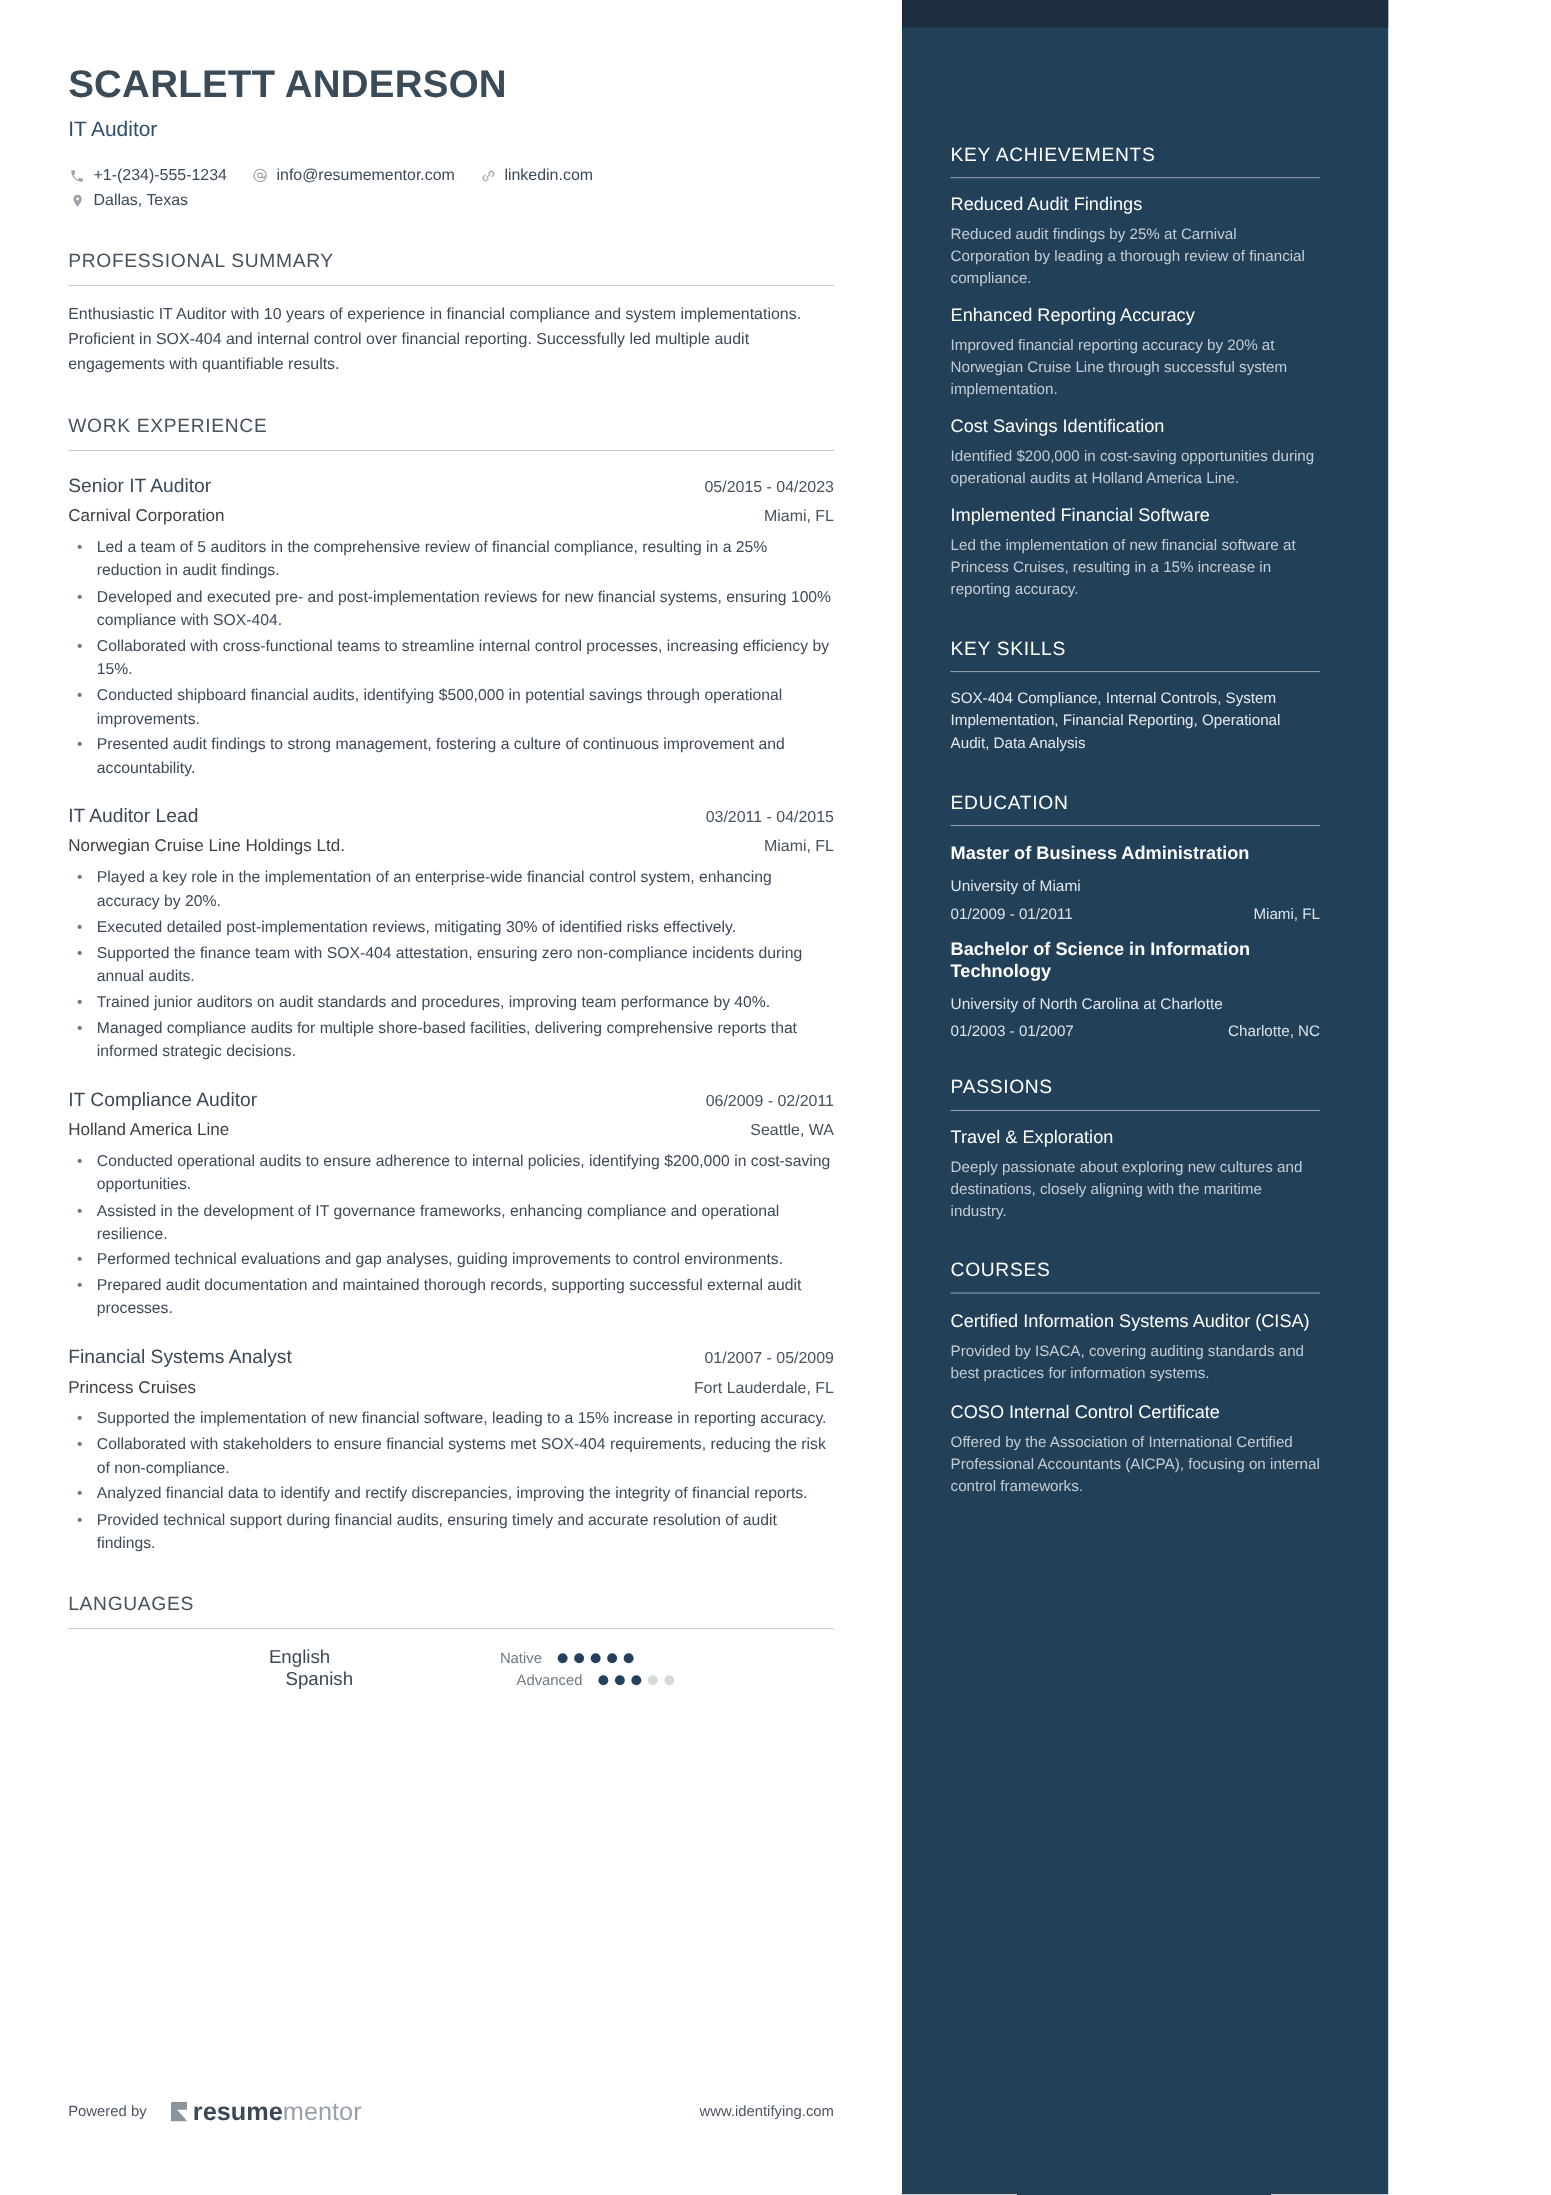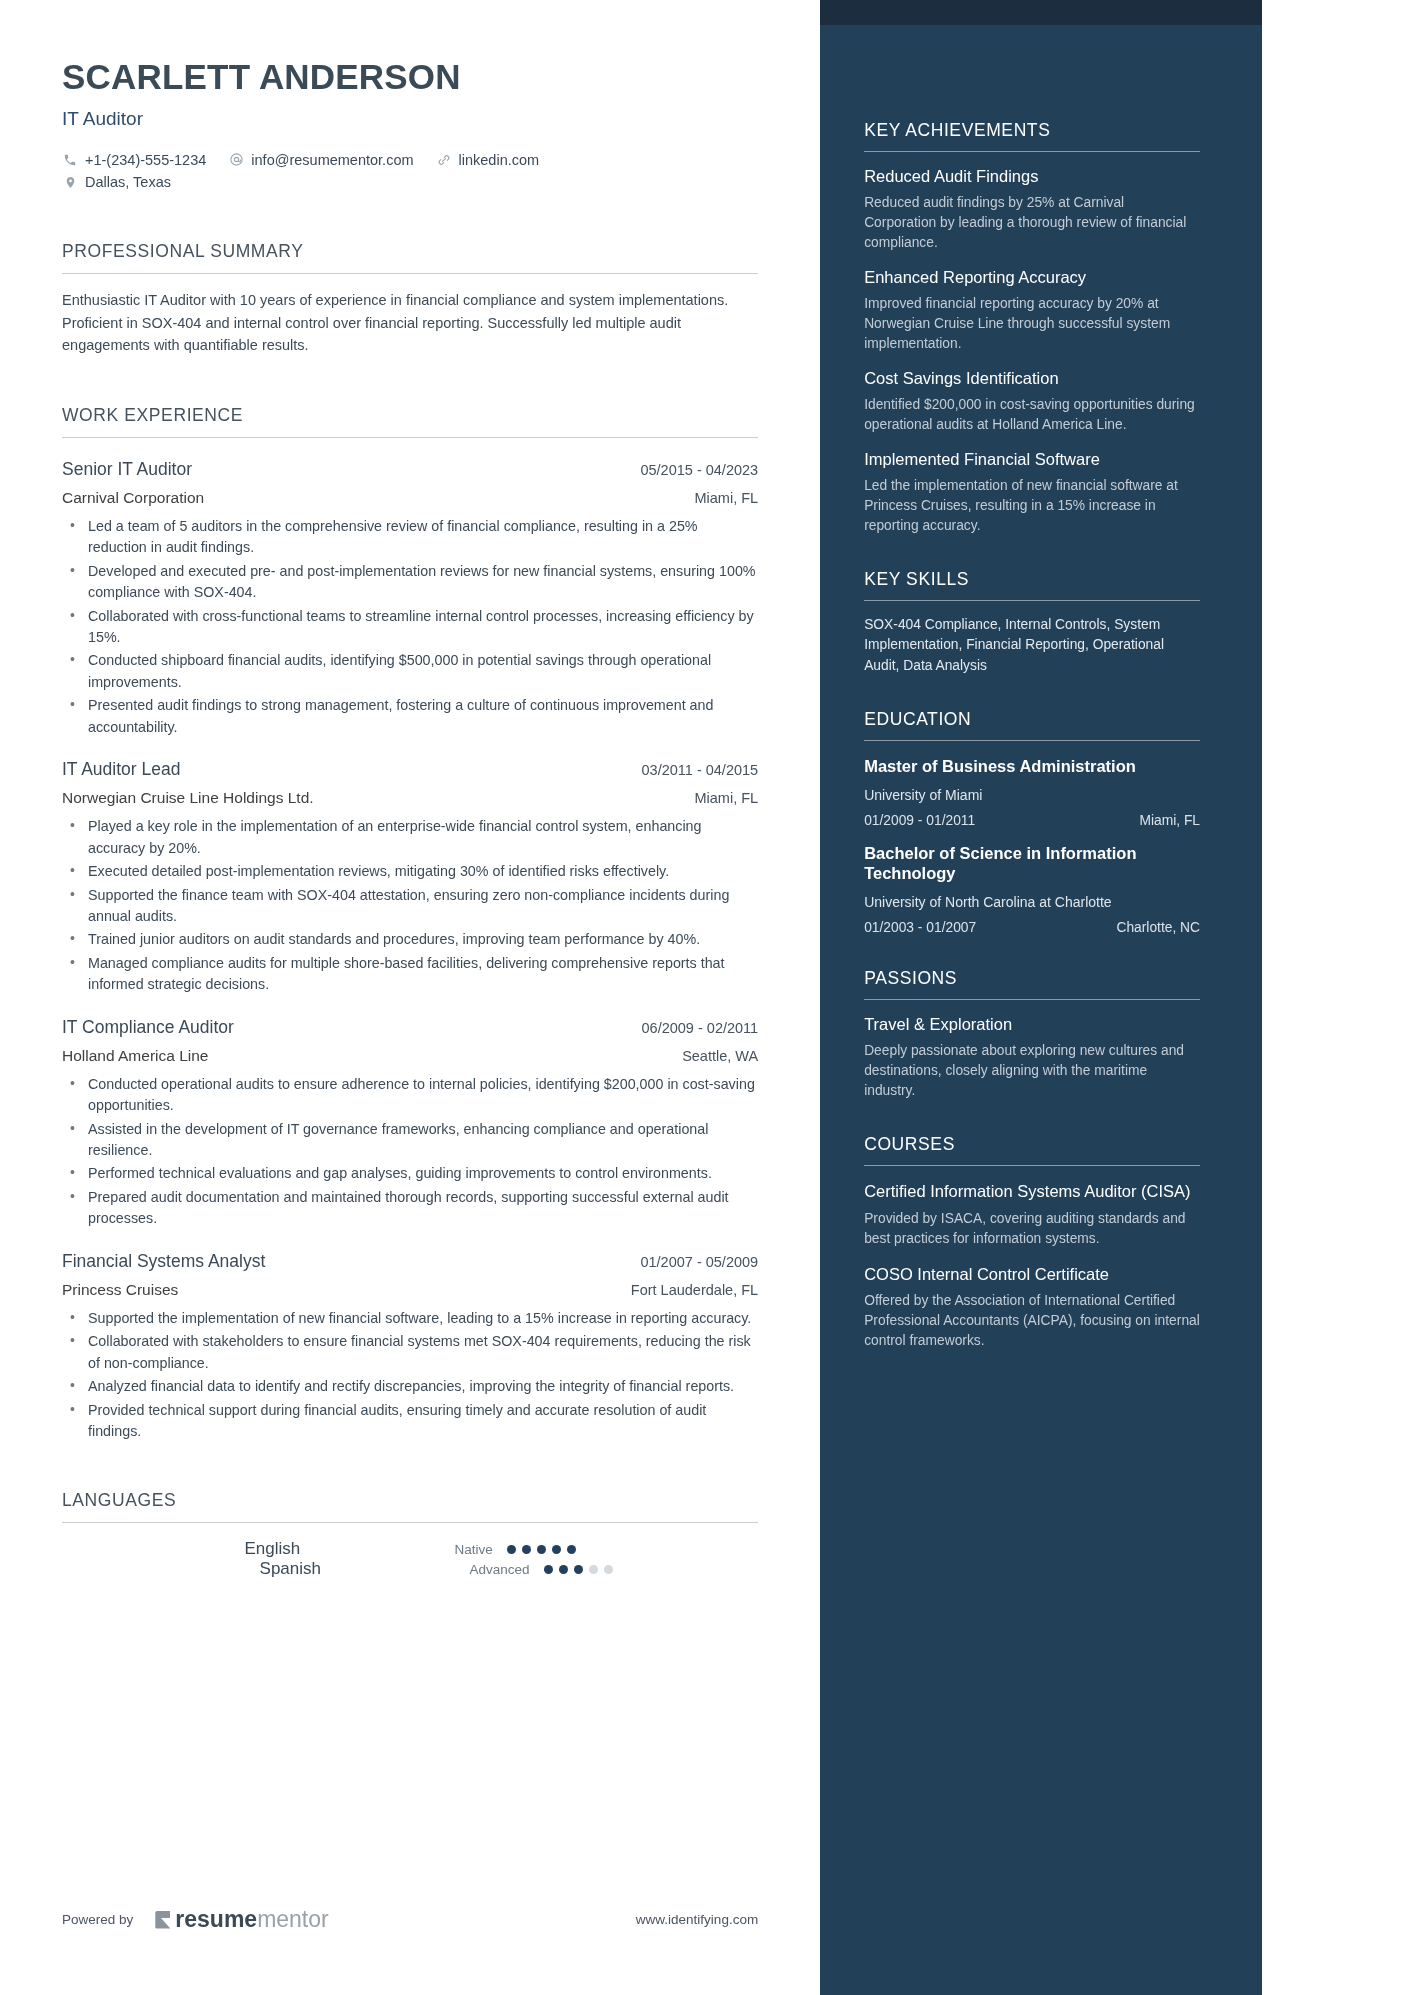--- a/index.html
+++ b/index.html
@@ -21,21 +21,21 @@
     color: #3a4b57; line-height: 1.1;
   }
   .role { font-size: 19px; color: #2e4c6d; margin-top: 11px; font-weight: 400; }
 
   .contact-rows { margin-top: 19px; }
   .contact-line { display: flex; align-items: center; flex-wrap: wrap; line-height: 1.55; }
   .contact-item { display: flex; align-items: center; font-size: 14.5px; color: #3b4a59; margin-right: 22px; }
   .contact-item .ic { width: 16px; height: 16px; margin-right: 7px; display: inline-flex; align-items: center; justify-content: center; color: #9aa4ad; flex: none; }
   .contact-item .ic svg { display: block; }
 
-  .sec { margin-top: 48px; }
+  .sec { margin-top: 34px; }
   .sec-title {
     font-size: 17.5px; letter-spacing: .6px; color: #46525e; font-weight: 400;
     padding-bottom: 11px;
   }
   .sec-rule { height: 1px; background: #c9ced3; width: 100%; }
 
   .summary { font-size: 14.5px; line-height: 1.55; color: #3d4a58; margin-top: 15px; }
 
   .job { margin-top: 21px; }
   .job:first-of-type { margin-top: 18px; }
@@ -80,21 +80,21 @@
   .logo-a { font-weight: bold; color: #3b4957; }
   .logo-b { color: #98a1a9; }
   .site { font-size: 13.5px; color: #4a5561; }
 
   
   .sidebar {
     width: 490px; background: #234059; color: #ffffff;
     padding: 0 62px 0 44px; position: relative;
   }
   .sidebar-top { position: absolute; top: 0; left: 0; right: 0; height: 25px; background: #1b2d3f; }
-  .sb-inner { padding-top: 120px; }
+  .sb-inner { padding-top: 120px; margin-top: 10px; }
   .sb-sec { margin-top: 33px; }
   .sb-sec.first { margin-top: 0; }
   .sb-title { font-size: 17.5px; letter-spacing: .6px; font-weight: 400; padding-bottom: 10px; color: #ffffff; }
   .sb-rule { height: 1px; background: #8e9ba7; width: 100%; }
 
   .ach { margin-top: 15px; }
   .ach-title { font-size: 16.5px; color: #ffffff; margin-bottom: 7px; }
   .ach-desc { font-size: 13.8px; line-height: 1.45; color: #c3ccd4; }
 
   .skills-text { font-size: 13.8px; line-height: 1.48; color: #e4e9ed; margin-top: 14px; }

